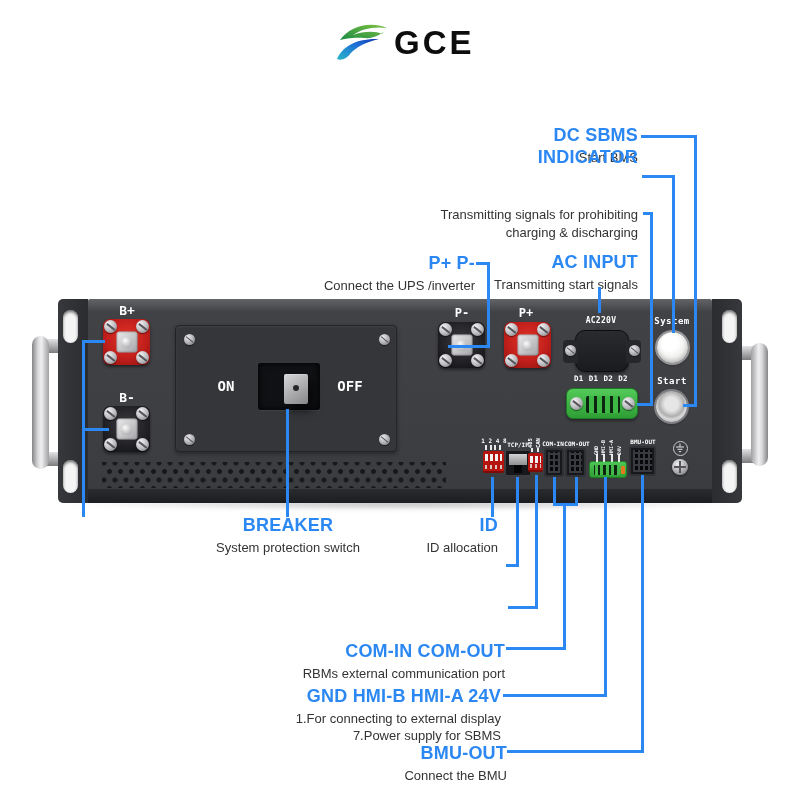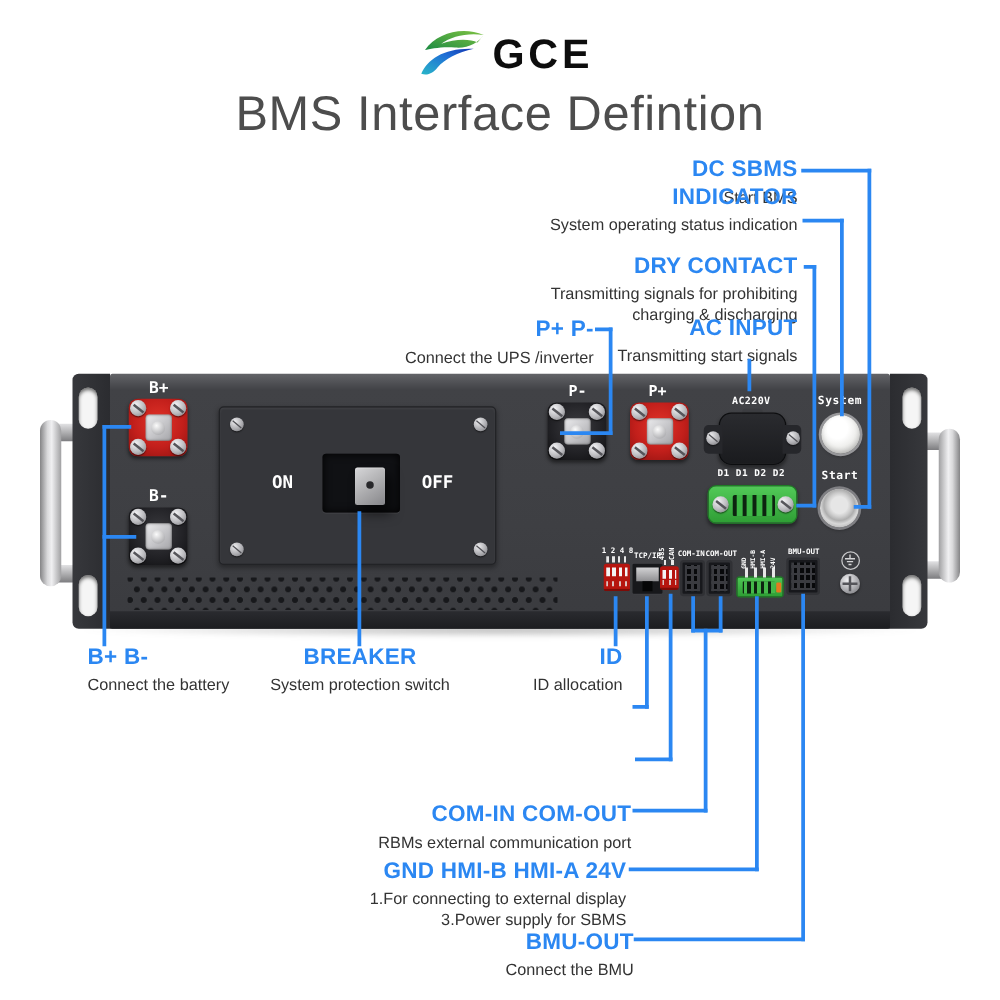--- a/index.html
+++ b/index.html
@@ -58,63 +58,56 @@
               <stop offset=".6" stop-color="#1f6fd6"></stop>
               <stop offset="1" stop-color="#1436b0"></stop>
           </linearGradient>
         </defs>
         <path d="M6 19 C16 5 36 0 53 7 C40 5 27 8 19 14 C30 10 42 10 48 13 L53 7 C49 13 40 18 30 17 C20 16 10 18 6 19 Z" fill="url(#gGreen)"></path>
         <path d="M3 38 C8 26 22 17 45 18 C32 21 22 26 16 33 C13 37 8 40 3 38 Z" fill="url(#gBlue)"></path>
       </svg>
     </span>
     <span style="font-size:33px;font-weight:bold;color:#0d0d0d;letter-spacing:3px;margin-left:4px">GCE</span>
   </div>
-  <div class="abs" style="left:0;top:70px;width:800px;text-align:center;font-size:39px;color:#4d4d4d;letter-spacing:.5px">BMS Interface Defintion</div>
 
   <div class="co r" style="right:162px;top:126px">
     <div class="blue-label">DC SBMS</div>
     <div class="desc">Start BMS</div>
   </div>
   <div class="co r" style="right:162px;top:148px">
     <div class="blue-label">INDICATOR</div>
-    <div class="desc">System operating status indication</div>
   </div>
   <div class="co r" style="right:162px;top:203px">
-    <div class="blue-label">DRY CONTACT</div>
     <div class="desc">Transmitting signals for prohibiting</div>
     <div class="desc2">charging &amp; discharging</div>
   </div>
   <div class="co r" style="right:162px;top:253px">
     <div class="blue-label">AC INPUT</div>
     <div class="desc">Transmitting start signals</div>
   </div>
   <div class="co r" style="right:325px;top:254px">
     <div class="blue-label">P+ P-</div>
     <div class="desc">Connect the UPS /inverter</div>
   </div>
-  <div class="co" style="left:70px;top:516px">
-    <div class="blue-label">B+ B-</div>
-    <div class="desc">Connect the battery</div>
-  </div>
   <div class="co c" style="left:213px;top:516px;width:150px">
     <div class="blue-label">BREAKER</div>
     <div class="desc">System protection switch</div>
   </div>
   <div class="co r" style="right:302px;top:516px">
     <div class="blue-label">ID</div>
     <div class="desc">ID allocation</div>
   </div>
   <div class="co r" style="right:295px;top:642px">
     <div class="blue-label">COM-IN COM-OUT</div>
     <div class="desc">RBMs external communication port</div>
   </div>
   <div class="co r" style="right:299px;top:687px">
     <div class="blue-label">GND HMI-B HMI-A 24V</div>
     <div class="desc">1.For connecting to external display</div>
-    <div class="desc2">3.Power supply for SBMS</div>
+    <div class="desc2">7.Power supply for SBMS</div>
   </div>
   <div class="co r" style="right:293px;top:744px">
     <div class="blue-label">BMU-OUT</div>
     <div class="desc">Connect the BMU</div>
   </div>
 
   <div class="ln" style="left:641px;top:135px;width:56px;height:3px"></div>
   <div class="ln" style="left:694px;top:135px;width:3px;height:272px"></div>
   <div class="ln" style="left:683px;top:404px;width:14px;height:3px"></div>
   <div class="ln" style="left:642px;top:175px;width:33px;height:3px"></div>

